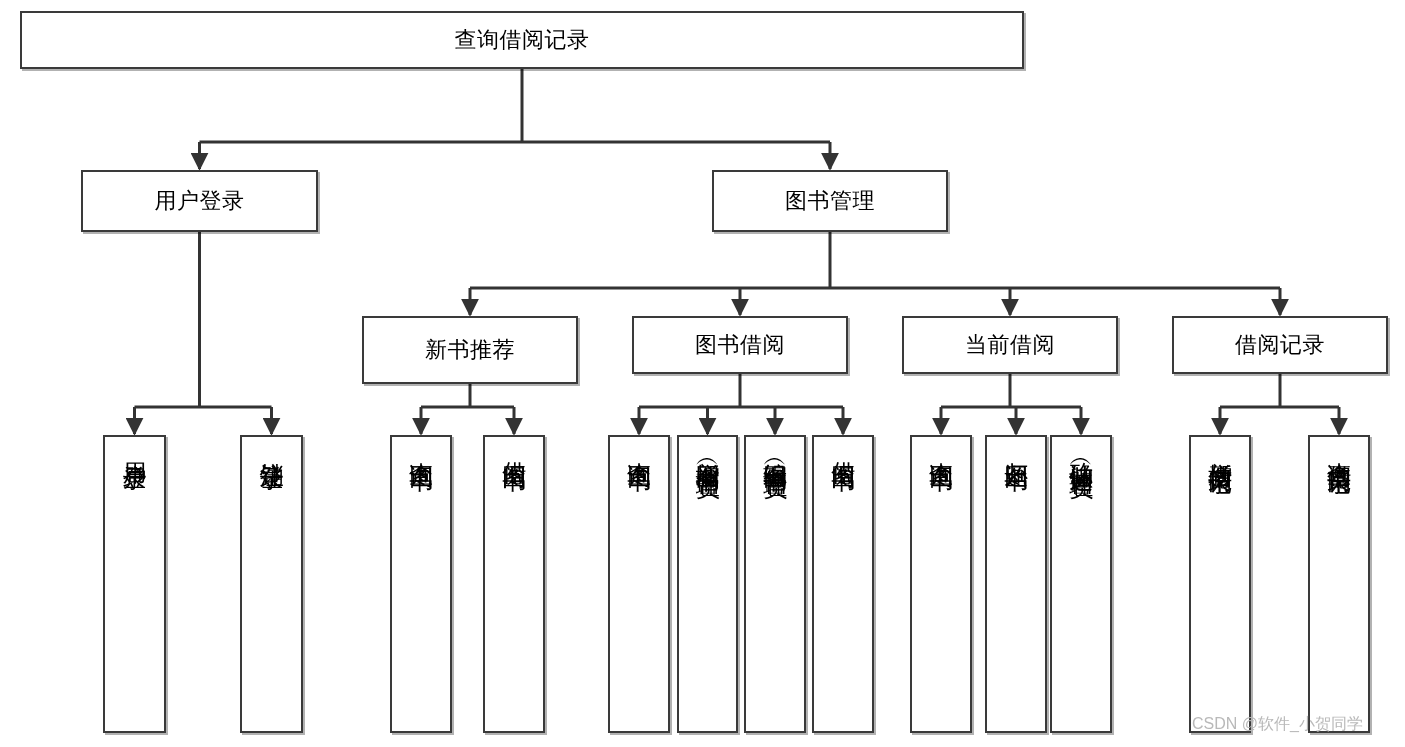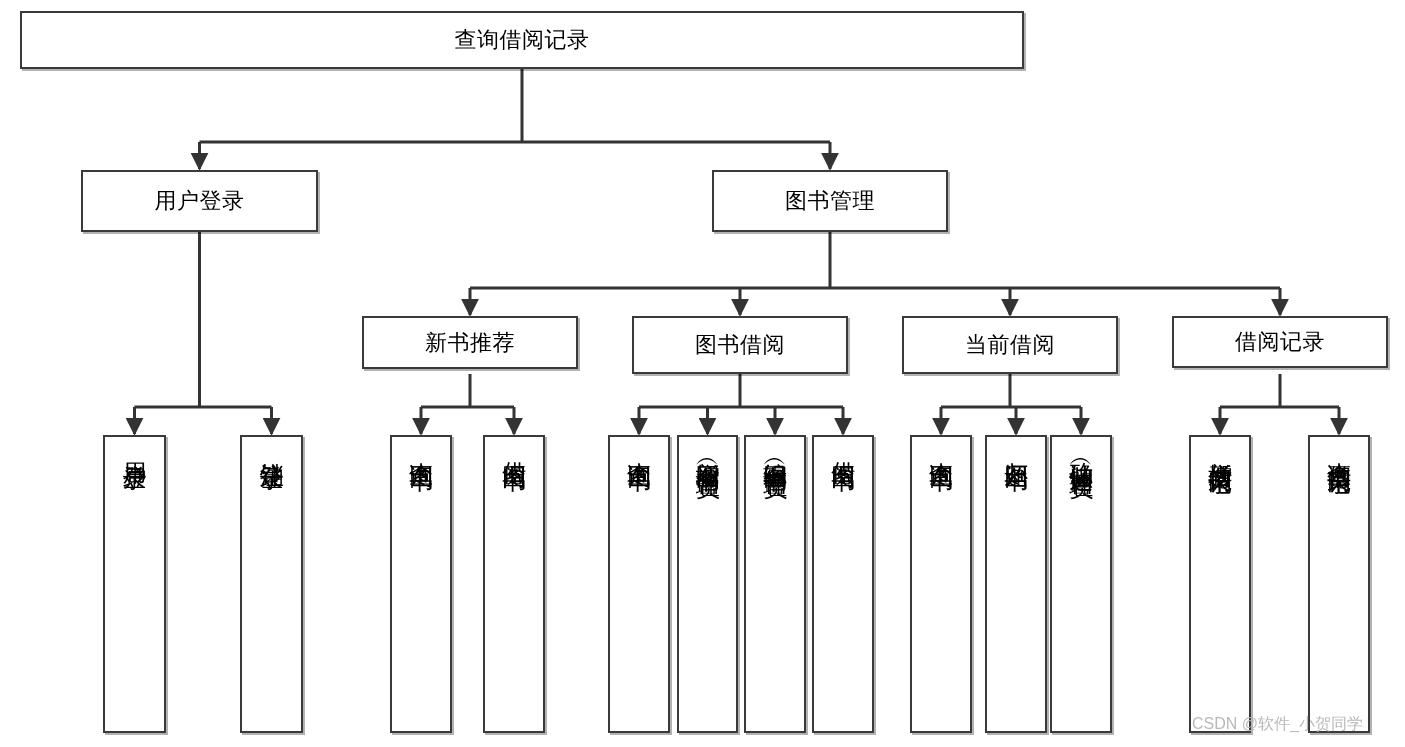--- a/index.html
+++ b/index.html
@@ -120,30 +120,30 @@
     <span class="label">查询借阅记录</span>
   </div>
 
   <div class="node" style="left: 81px; top: 170px; width: 237px; height: 62px;">
     <span class="label">用户登录</span>
   </div>
   <div class="node" style="left: 712px; top: 170px; width: 236px; height: 62px; text-align: right;">
     <span class="label">图书管理</span>
   </div>
 
-  <div class="node" style="left: 362px; top: 316px; width: 216px; height: 53px;">
+  <div class="node" style="left: 362px; top: 316px; width: 216px; height: 68px;">
     <span class="label">新书推荐</span>
   </div>
   <div class="node" style="left: 632px; top: 316px; width: 216px; height: 58px;">
     <span class="label">图书借阅</span>
   </div>
   <div class="node" style="left: 902px; top: 316px; width: 216px; height: 58px;">
     <span class="label">当前借阅</span>
   </div>
-  <div class="node" style="left: 1172px; top: 316px; width: 216px; height: 52px; align-items: center;">
+  <div class="node" style="left: 1172px; top: 316px; width: 216px; height: 58px; align-items: center;">
     <span class="label">借阅记录</span>
   </div>
 
   <div class="node vertical" style="left: 103px; top: 435px; width: 63px; height: 298px;">
     <span class="label">用户登录</span>
   </div>
   <div class="node vertical" style="left: 240px; top: 435px; width: 63px; height: 298px;">
     <span class="label">注销登录</span>
   </div>
   <div class="node vertical" style="left: 390px; top: 435px; width: 62px; height: 298px;">

